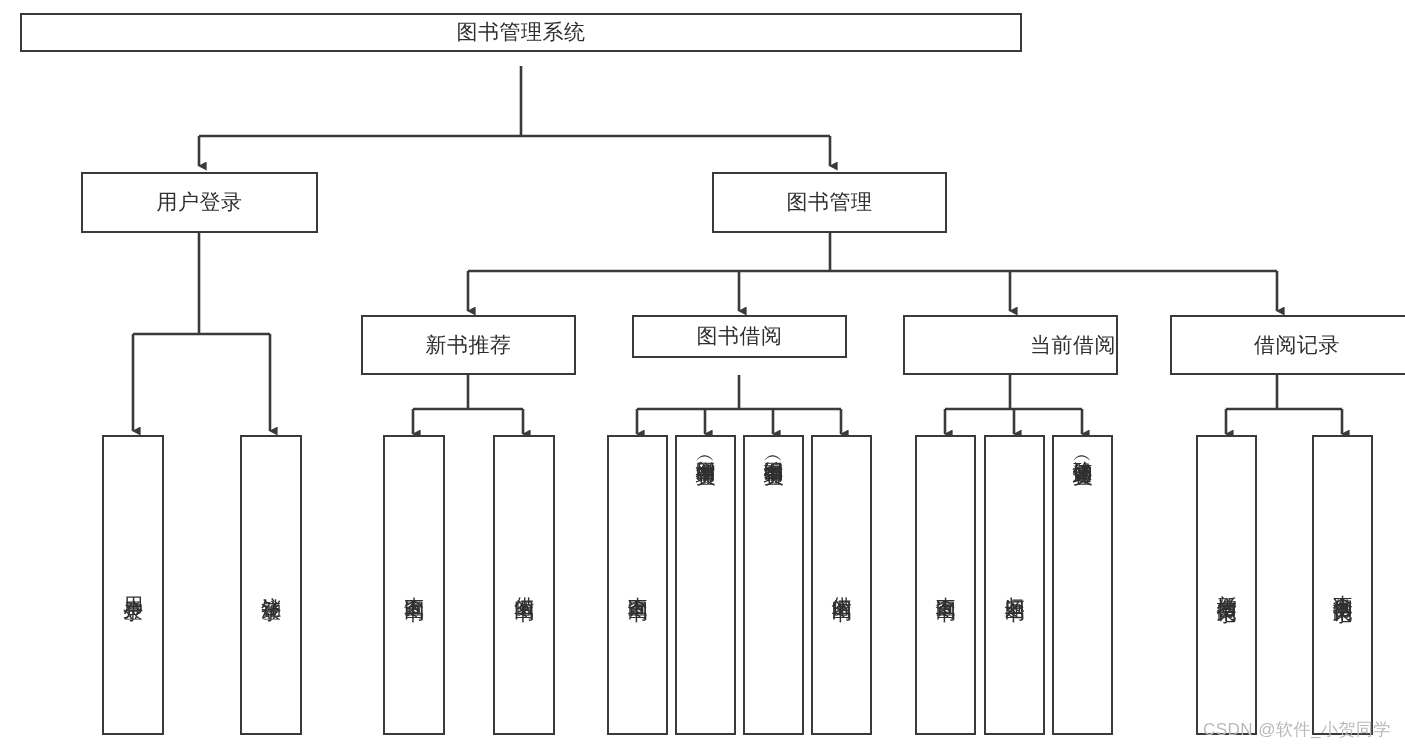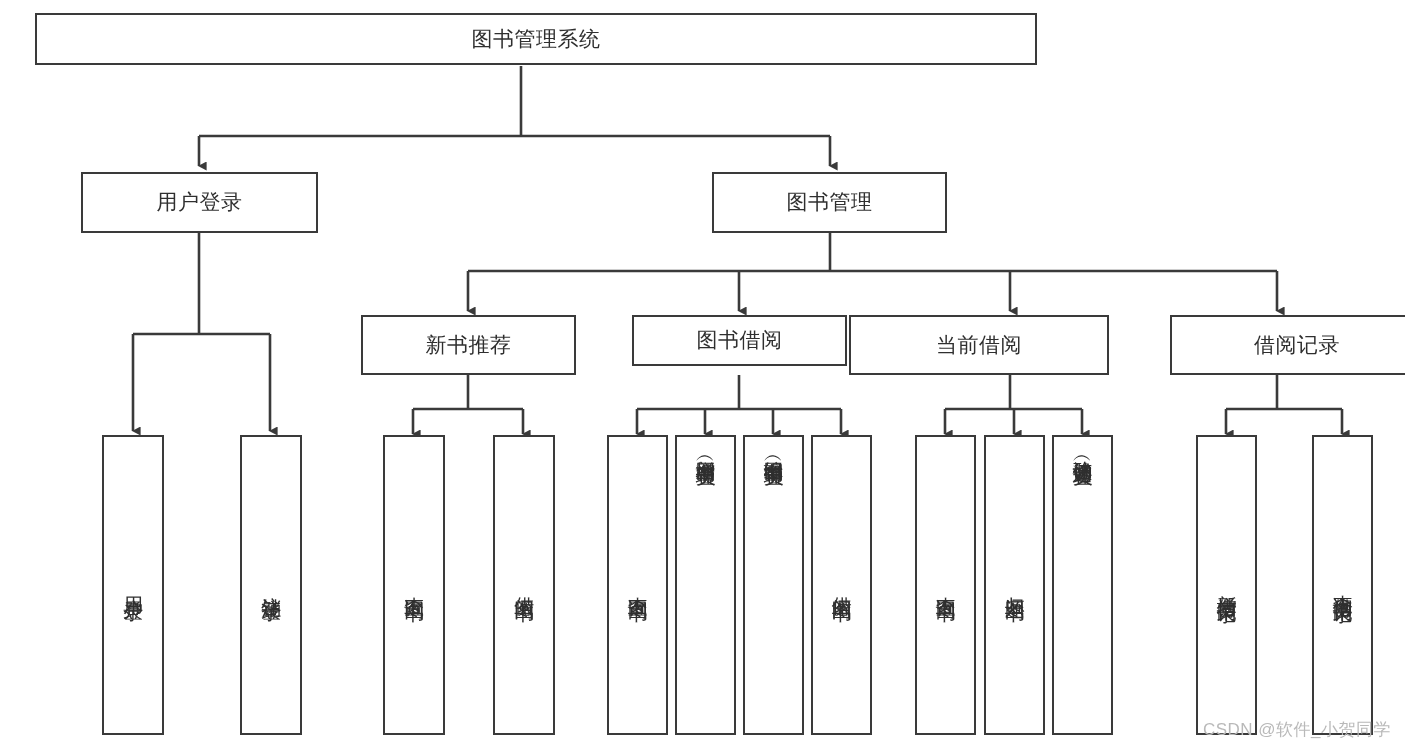--- a/index.html
+++ b/index.html
@@ -127,41 +127,41 @@
       <path d="M1014,409 L1014,434" marker-end="url(#arrowhead)"></path>
       <path d="M1082,409 L1082,434" marker-end="url(#arrowhead)"></path>
 
       <path d="M1277,375 L1277,409"></path>
       <path d="M1226,409 L1342,409"></path>
       <path d="M1226,409 L1226,434" marker-end="url(#arrowhead)"></path>
       <path d="M1342,409 L1342,434" marker-end="url(#arrowhead)"></path>
     </g>
   </svg>
 
-  <div class="node root" style="left:20px; top:13px; width:1002px; height:52px;margin-left:15px;">
+  <div class="node root" style="left:20px; top:13px; width:1002px; height:39px;">
     <span class="node-label">图书管理系统</span>
   </div>
 
   <div class="node" style="left:81px; top:172px; width:237px; height:61px;">
     <span class="node-label">用户登录</span>
   </div>
 
   <div class="node" style="left:712px; top:172px; width:235px; height:61px;">
     <span class="node-label">图书管理</span>
   </div>
 
   <div class="node" style="left:361px; top:315px; width:215px; height:60px;">
     <span class="node-label">新书推荐</span>
   </div>
 
-  <div class="node" style="left:632px; top:315px; width:215px; height:51px;">
+  <div class="node" style="left:632px; top:315px; width:215px; height:43px;">
     <span class="node-label">图书借阅</span>
   </div>
 
-  <div class="node" style="left:849px; top:315px; width:260px; height:60px;">
+  <div class="node" style="left:903px; top:315px; width:215px; height:60px;justify-content:flex-end;">
     <span class="node-label">当前借阅</span>
   </div>
 
   <div class="node" style="left:1170px; top:315px; width:254px; height:60px;">
     <span class="node-label">借阅记录</span>
   </div>
 
   <div class="node leaf midpos" style="left:102px; top:435px; width:62px; height:300px;">
     <span class="node-label">用户登录</span>
   </div>

